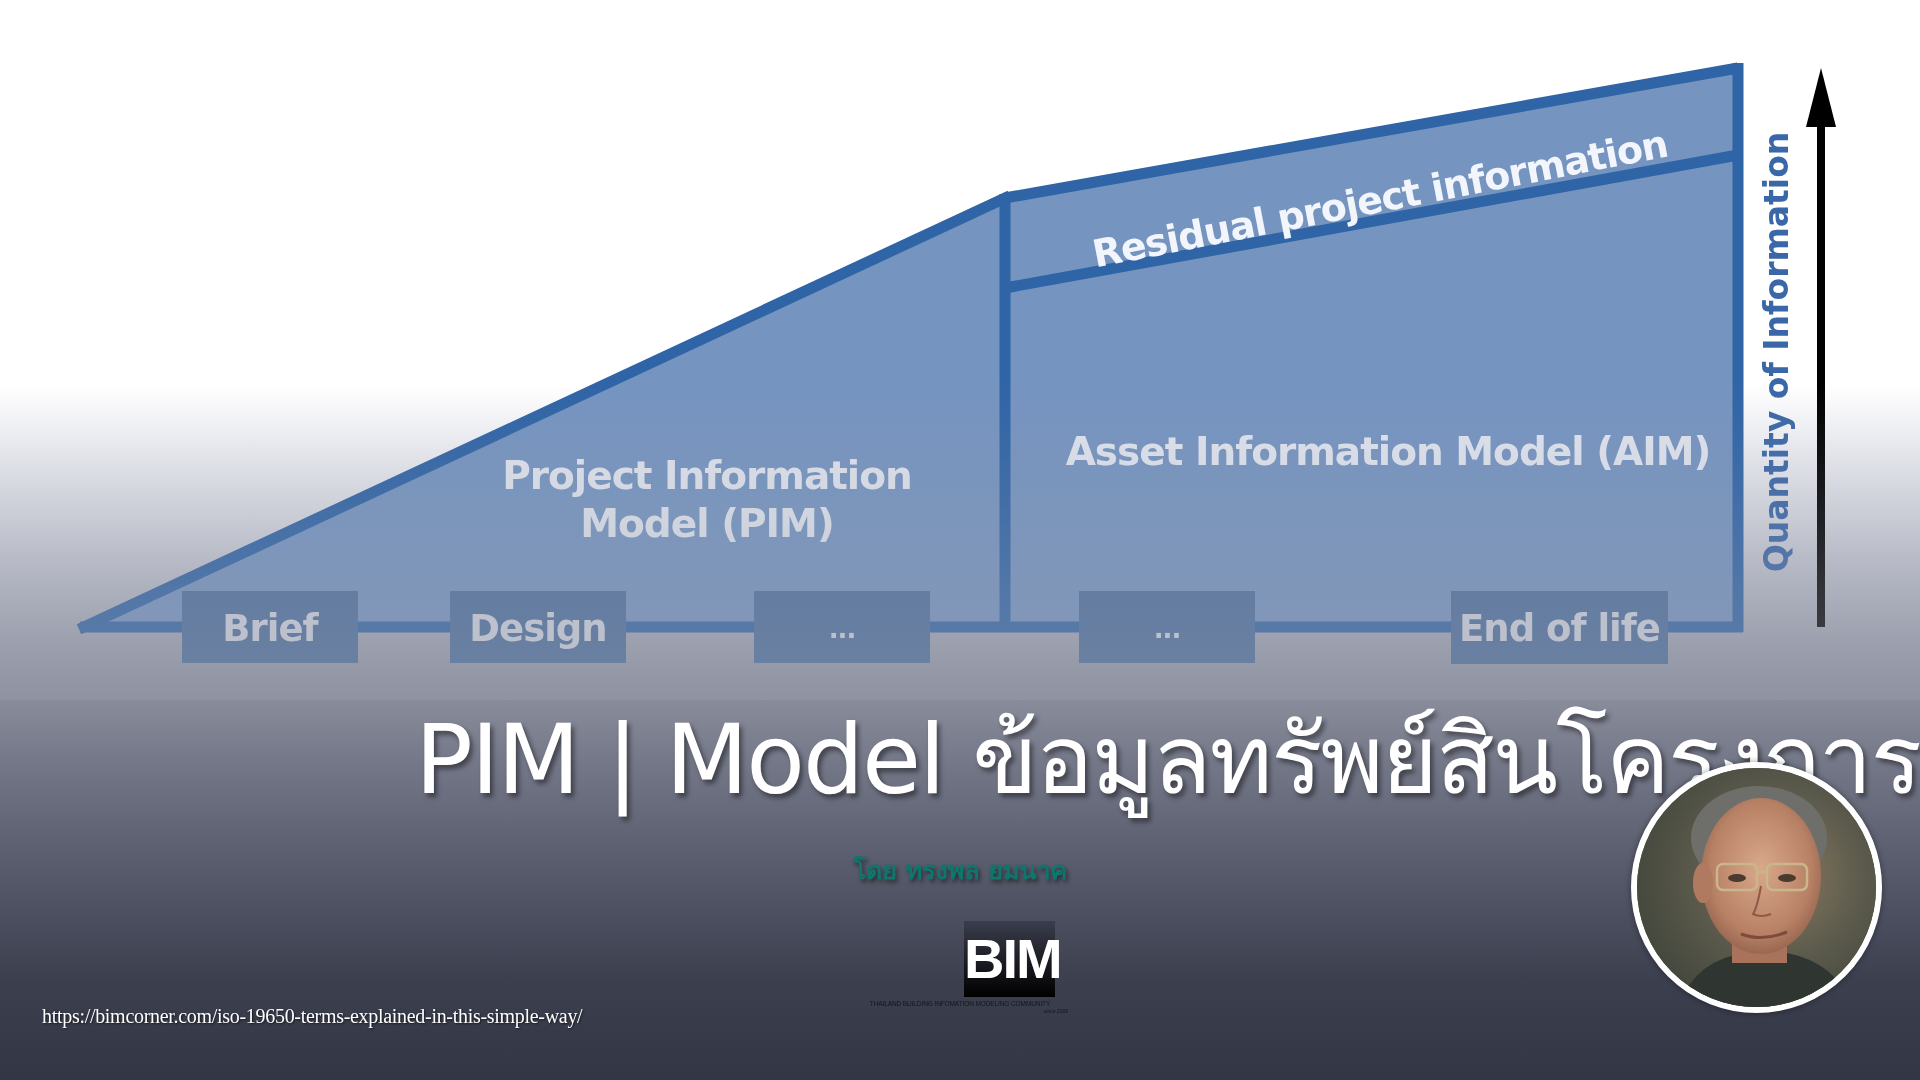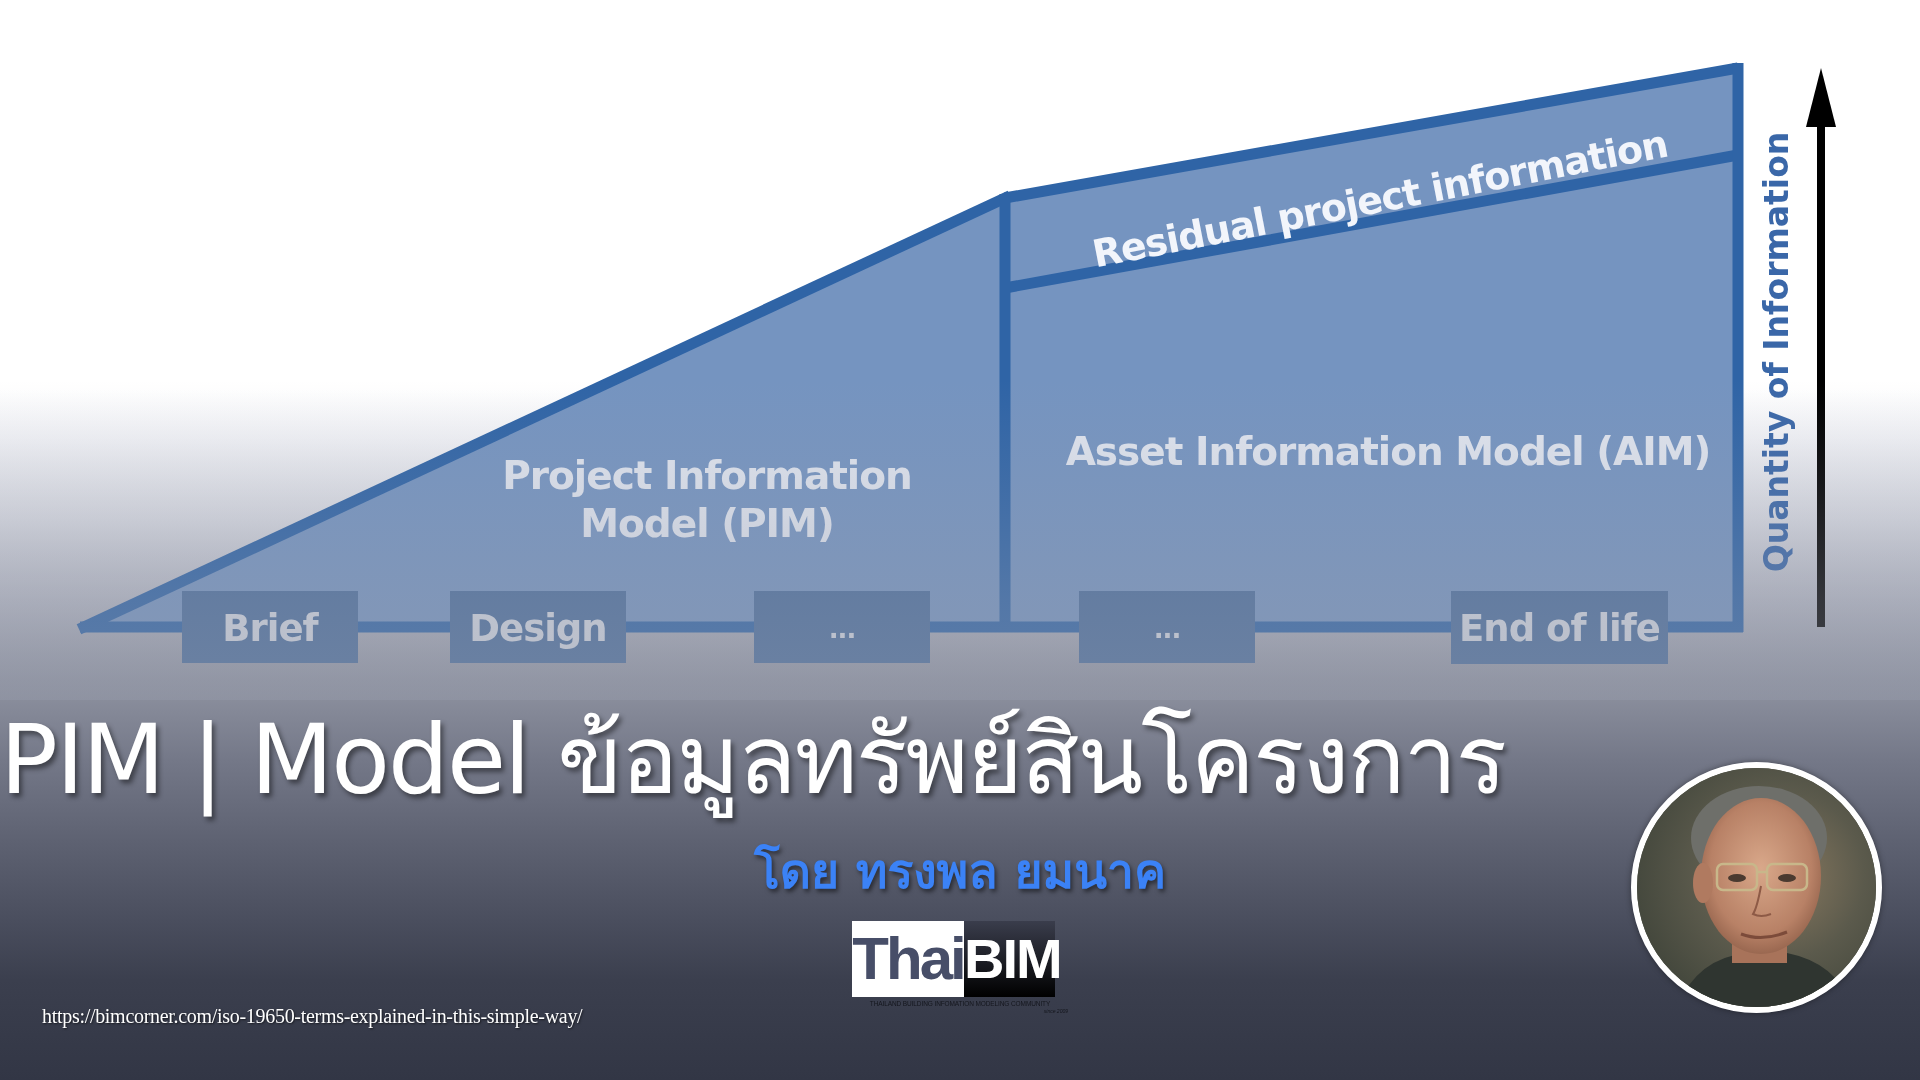--- a/index.html
+++ b/index.html
@@ -34,29 +34,29 @@
     color: #d3d8e2; font-weight: bold; font-size: 37px; text-align: center;
     line-height: 76px; letter-spacing: -1px; font-family: "DejaVu Sans", sans-serif;
   }
   .axis-label {
     position: absolute; left: 1777px; top: 352px; width: 520px; height: 40px;
     margin-left: -260px; margin-top: -20px; text-align: center;
     transform: rotate(-90deg); color: #3a67a8; font-weight: bold; font-size: 33px; line-height: 40px;
     white-space: nowrap;
   }
   .title {
-    position: absolute; left: 0; top: 700px; width: 1920px; text-align: left;
+    position: absolute; left: 0; top: 700px; width: 1920px; text-align: right;
     color: #ffffff; font-size: 96px; line-height: 120px; white-space: nowrap;
     font-family: "DejaVu Sans", sans-serif; font-weight: normal; letter-spacing: -2px;
     text-shadow: 3px 4px 5px rgba(0,0,0,0.45);
   }
   .title .sep { font-weight: normal; }
   .subtitle {
     position: absolute; left: 0; top: 846px; width: 1920px; text-align: center;
-    color: #3b82f6; font-weight: bold; font-size: 48px; line-height: 50px;
+    color: #0f766e; font-weight: bold; font-size: 25px; line-height: 50px;
     text-shadow: 2px 3px 4px rgba(0,0,0,0.5);
   }
   .logo { position: absolute; left: 852px; top: 921px; width: 216px; height: 90px; }
   .logo-box { position: absolute; top: 0; height: 76px; }
   .logo-thai {
     left: 0; width: 112px; background: #ffffff; color: #474e68;
     font-family: "Liberation Sans", sans-serif; font-weight: bold; font-size: 60px; line-height: 76px;
     text-align: center; letter-spacing: -3px; transform-origin: left; 
   }
   .logo-bim {
@@ -133,21 +133,20 @@
 
 <div class="title">
   <span>PIM</span>
   <span class="sep">|</span>
   <span>Model ข้อมูลทรัพย์สินโครงการ</span>
 </div>
 
 <div class="subtitle">โดย ทรงพล ยมนาค</div>
 
 <div class="logo">
-  <div class="logo-box logo-thai">Thai</div>
   <div class="logo-box logo-bim">BIM</div>
   <div class="logo-tagline">THAILAND BUILDING INFOMATION MODELING COMMUNITY</div>
   <div class="logo-since">since 2009</div>
 </div>
 
 <div class="source-url">https://bimcorner.com/iso-19650-terms-explained-in-this-simple-way/</div>
 
 <div class="avatar" title="author portrait">
   <svg width="239" height="239" viewBox="0 0 239 239">
     <defs>

